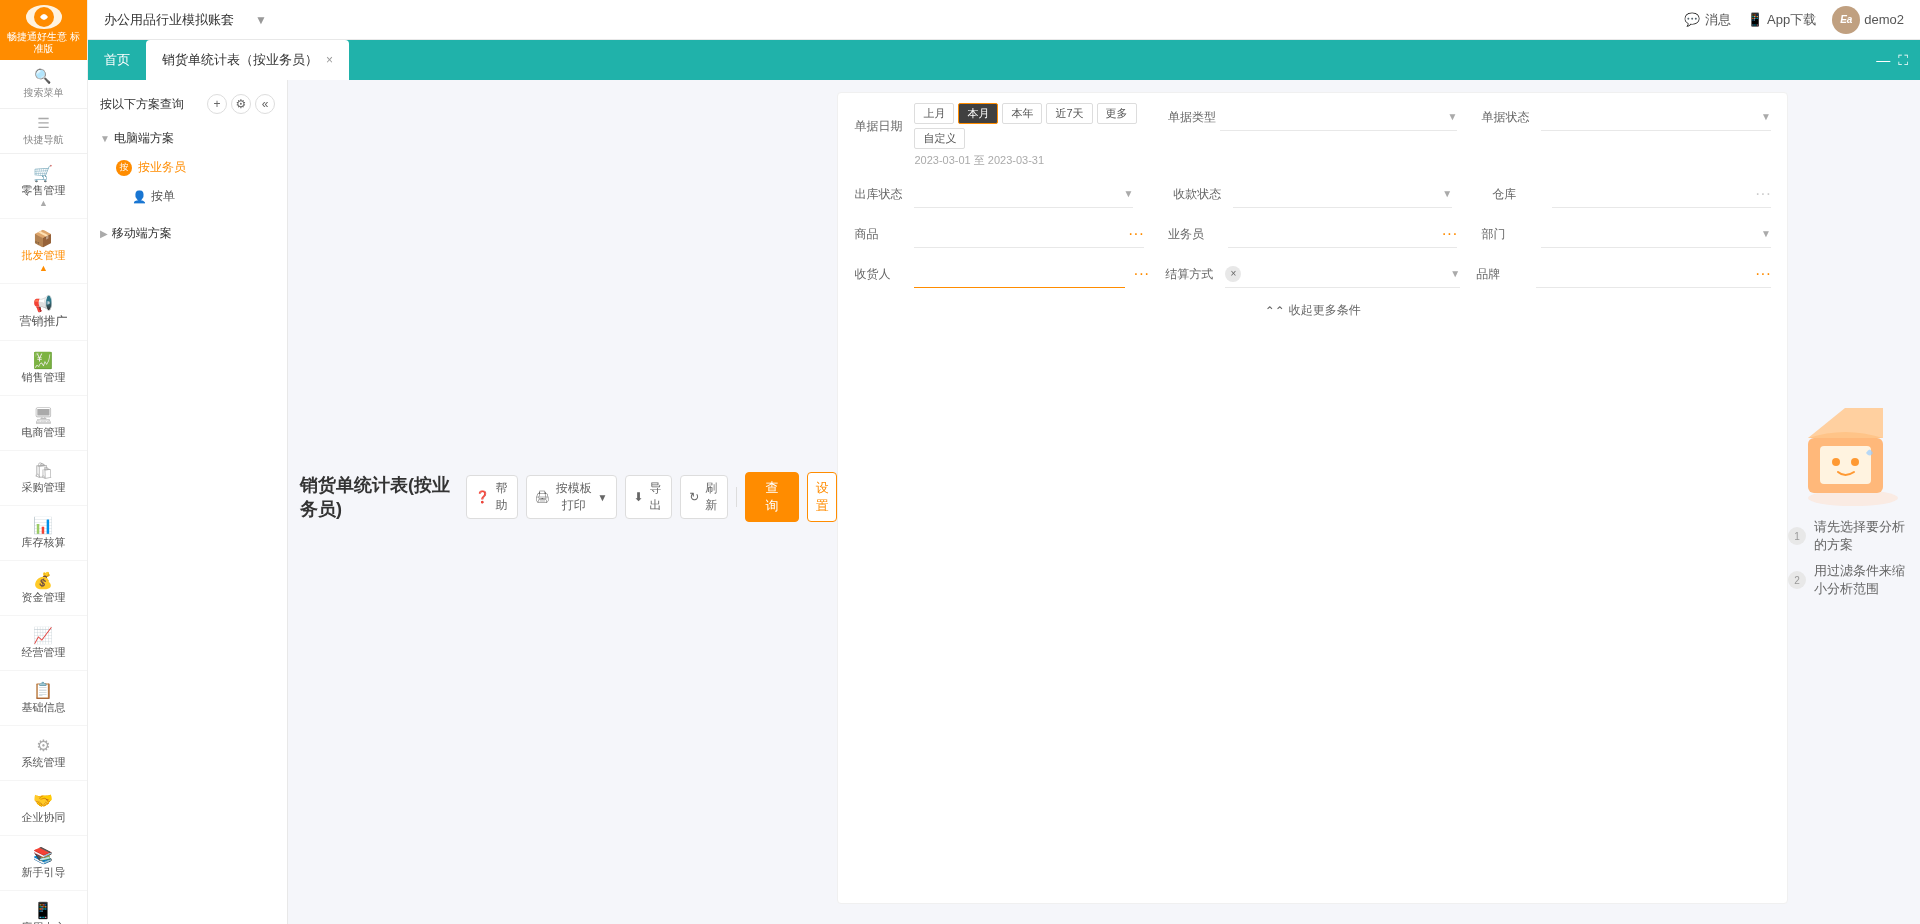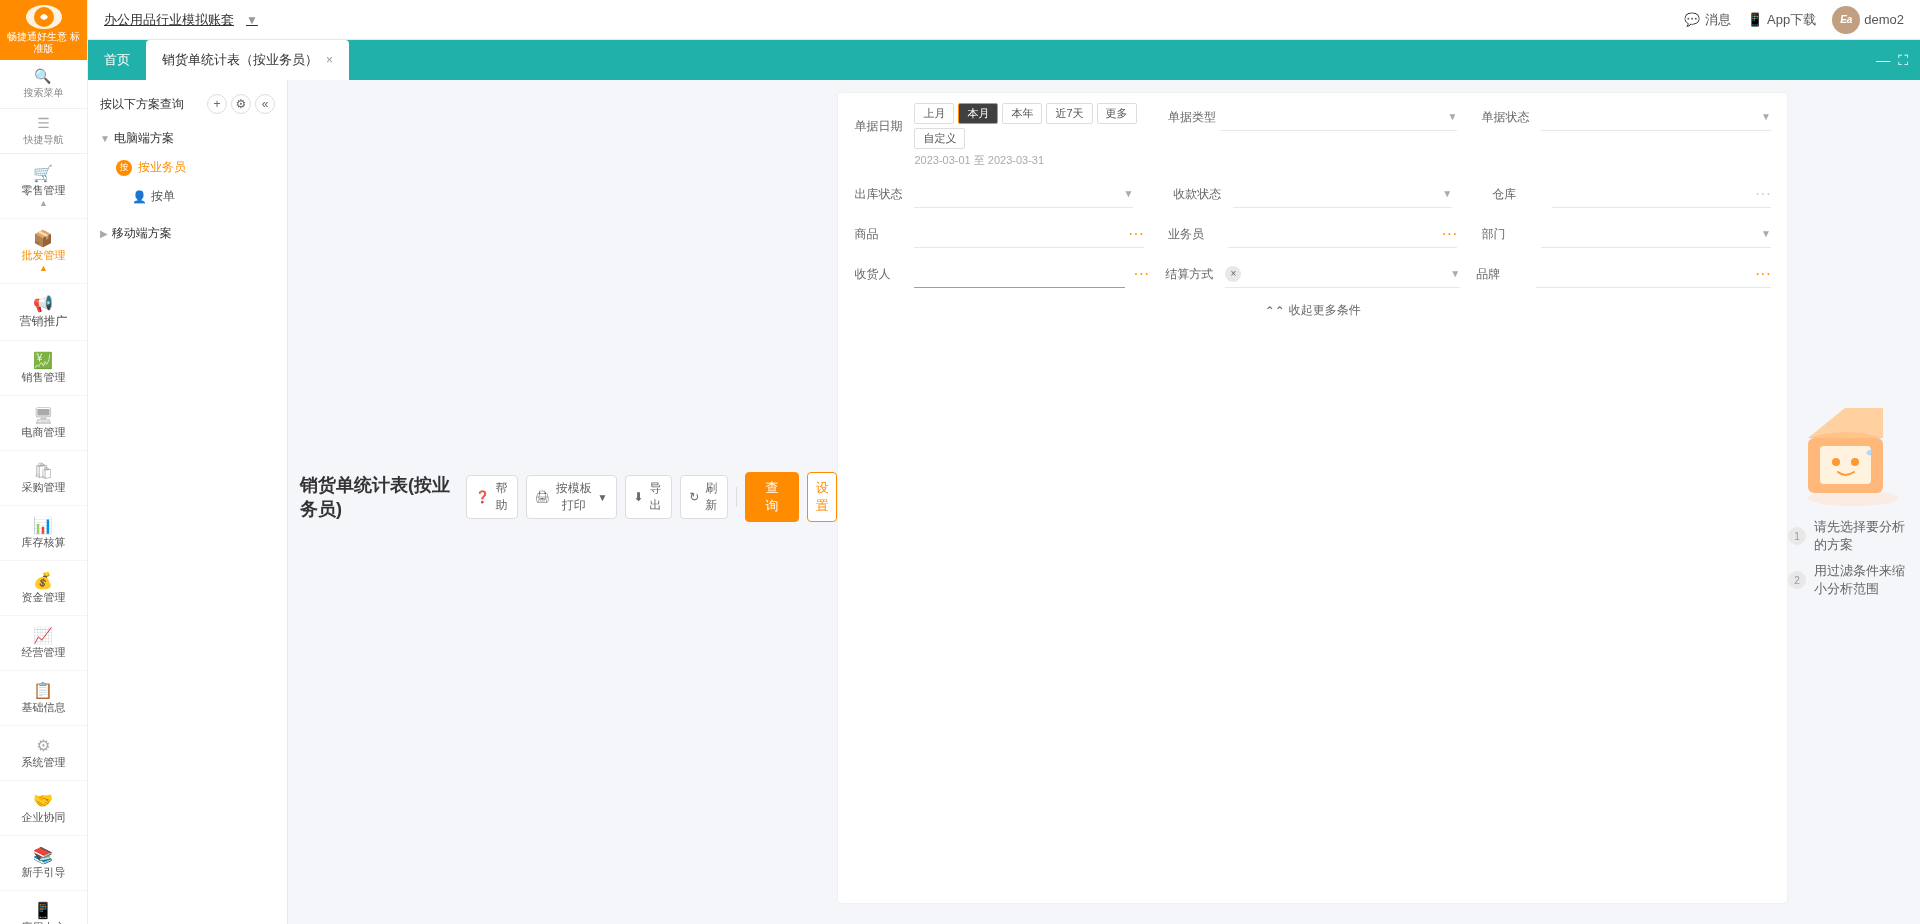--- a/index.html
+++ b/index.html
@@ -18,21 +18,21 @@
     .sidebar-menu { flex: 1; width: 100%; overflow-y: auto; }
     .sidebar-menu-item { width: 100%; text-align: center; padding: 10px 4px; cursor: pointer; display: flex; flex-direction: column; align-items: center; font-size: 12px; color: #555; border-bottom: 1px solid #f5f5f5; position: relative; }
     .sidebar-menu-item.active { color: #ff8c00; }
     .sidebar-menu-item .arrow { font-size: 9px; color: #aaa; }
 
     
     .main { flex: 1; display: flex; flex-direction: column; overflow: hidden; }
 
     
     .topbar { height: 40px; background: #fff; border-bottom: 1px solid #e8e8e8; display: flex; align-items: center; padding: 0 16px; justify-content: space-between; flex-shrink: 0; }
-    .topbar-left { display: flex; align-items: center; gap: 12px; text-decoration: underline; }
+    .topbar-left { display: flex; align-items: center; gap: 21px; }
     .topbar-title { font-size: 13px; color: #333; }
     .topbar-dropdown { font-size: 12px; color: #999; cursor: pointer; }
     .topbar-right { display: flex; align-items: center; gap: 16px; }
     .topbar-right-item { display: flex; align-items: center; gap: 4px; font-size: 13px; color: #555; cursor: pointer; }
     .topbar-avatar { width: 28px; height: 28px; border-radius: 50%; background: #ff8c00; display: flex; align-items: center; justify-content: center; color: #fff; font-size: 11px; overflow: hidden; font-style: italic; }
 
     
     .tabbar { height: 40px; background: #20b2aa; display: flex; align-items: center; padding: 0 0 0 0; flex-shrink: 0; }
     .tab { height: 40px; display: flex; align-items: center; padding: 0 16px; font-size: 13px; cursor: pointer; position: relative; }
     .tab.home { color: #fff; background: transparent; }

